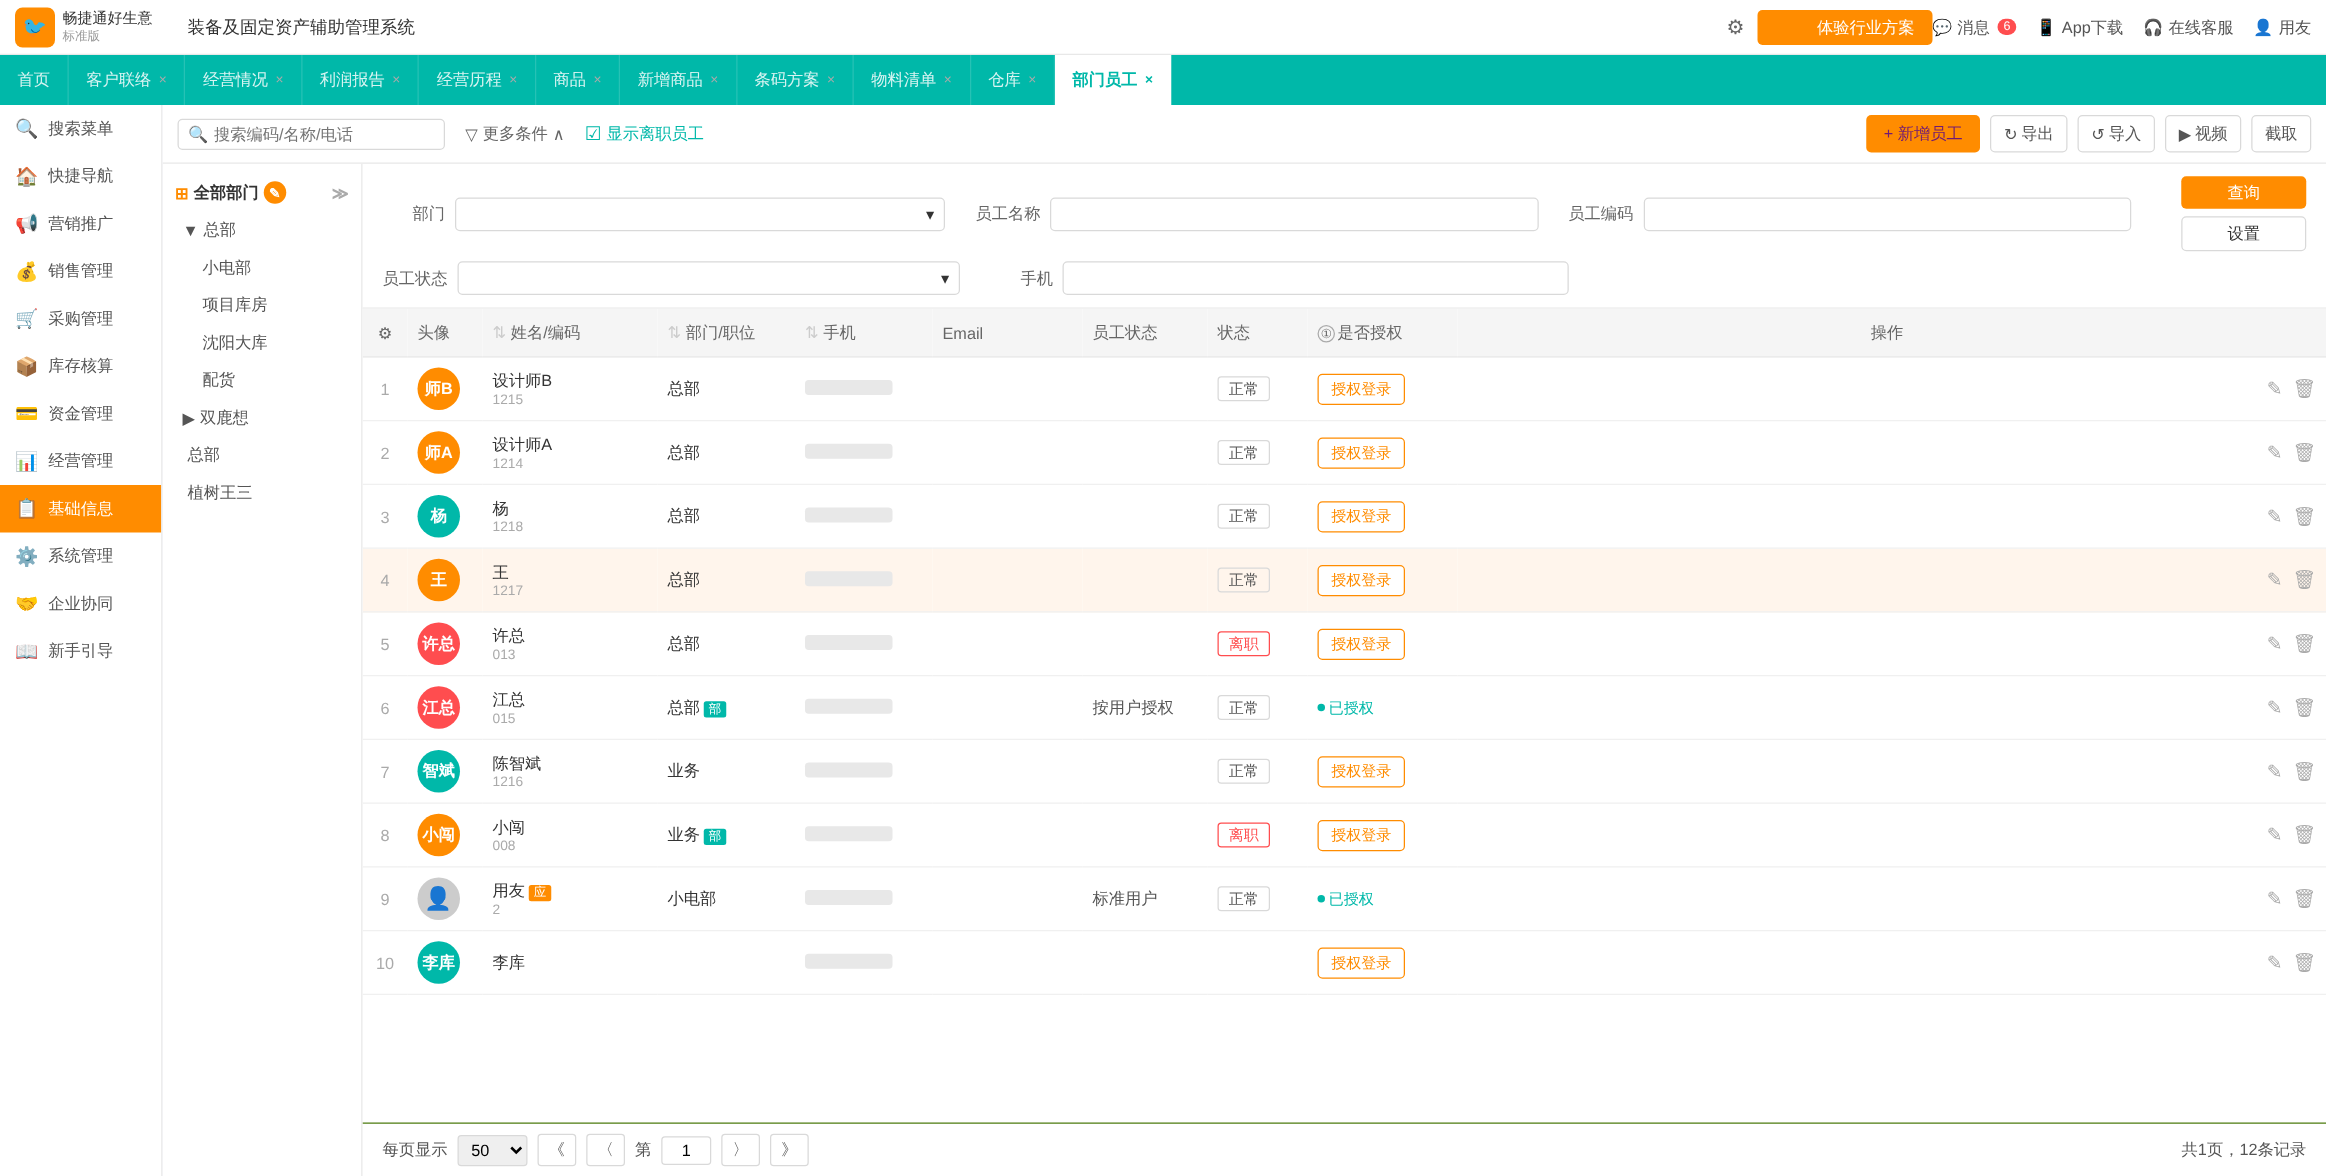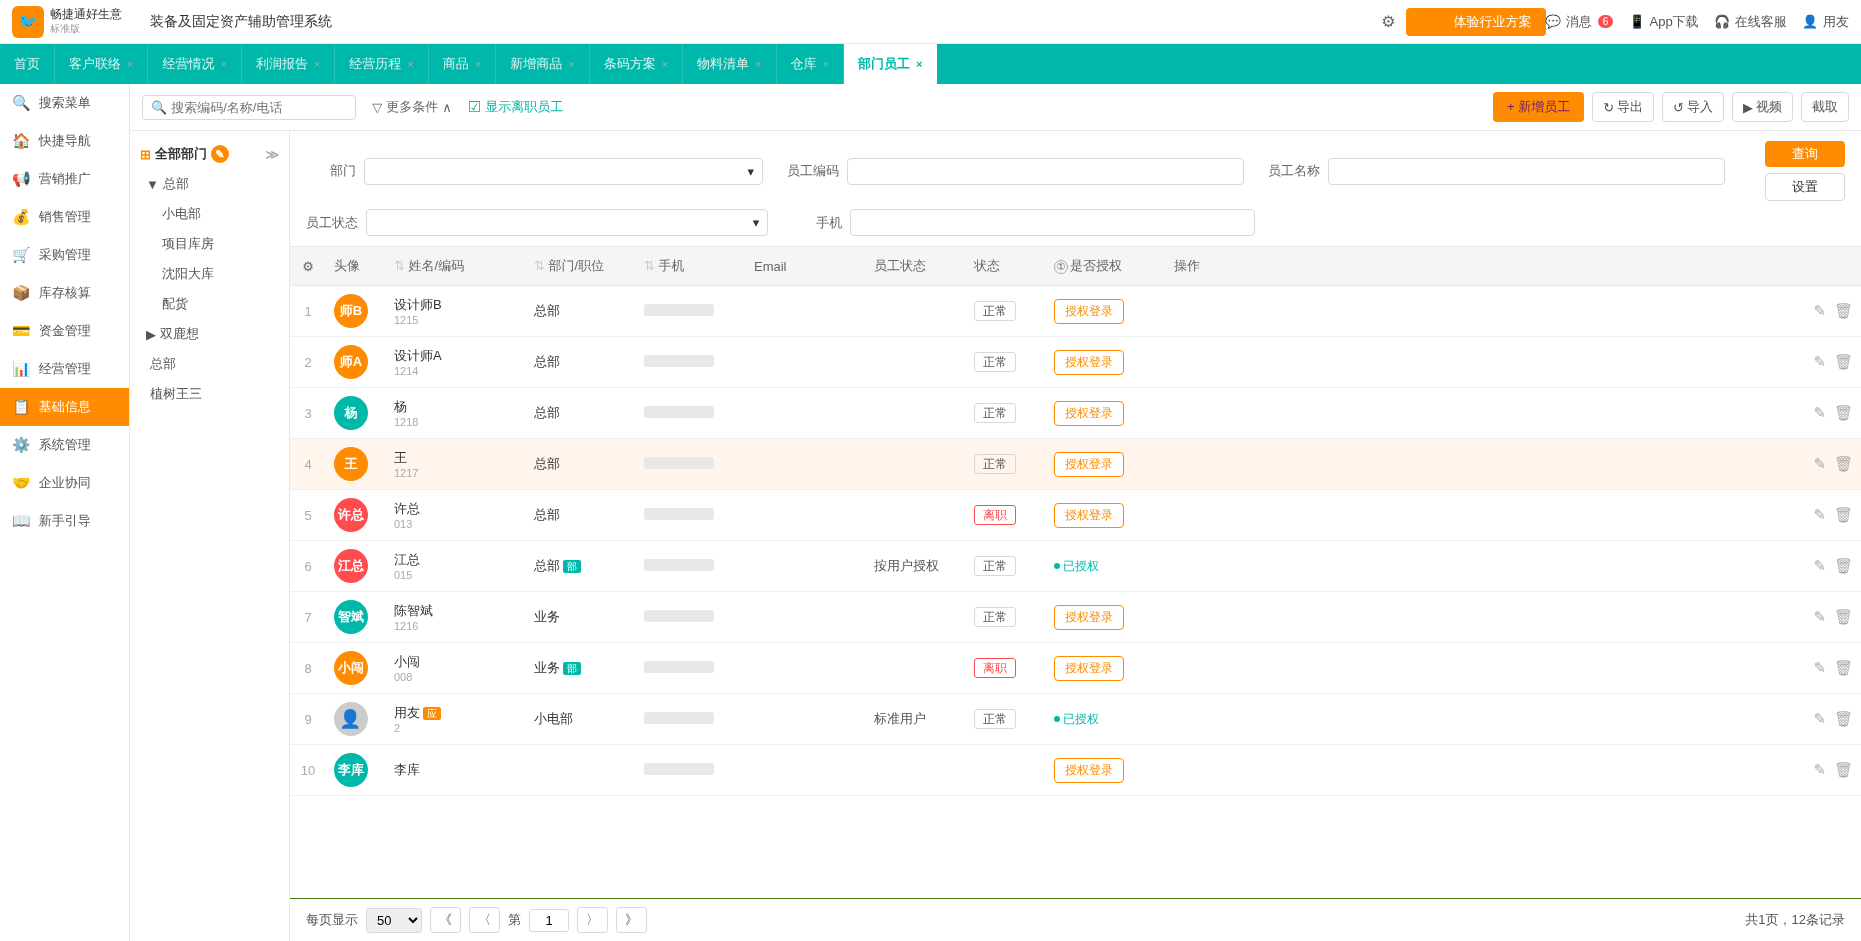--- a/index.html
+++ b/index.html
@@ -62,21 +62,21 @@
     
     .filter-area { background: #fff; padding: 10px 16px; border-bottom: 1px solid #e8e8e8; flex-shrink: 0; }
     .filter-row { display: flex; align-items: center; gap: 24px; margin-bottom: 8px; }
     .filter-row:last-child { margin-bottom: 0; }
     .filter-field { display: flex; align-items: center; gap: 8px; flex: 1; }
     .filter-label { color: #666; white-space: nowrap; min-width: 50px; text-align: right; font-size: 13px; }
     .filter-select { border: 1px solid #d9d9d9; border-radius: 4px; padding: 5px 8px; background: #fff; color: #333; flex: 1; display: flex; align-items: center; justify-content: space-between; cursor: pointer; min-width: 160px; }
     .filter-input { border: 1px solid #d9d9d9; border-radius: 4px; padding: 5px 8px; color: #333; flex: 1; min-width: 160px; outline: none; font-size: 13px; }
     .filter-actions { display: flex; flex-direction: column; gap: 6px; margin-left: 16px; }
     .btn-query { background: #ff8c00; color: #fff; border: none; border-radius: 4px; padding: 4px 18px; cursor: pointer; font-size: 13px; }
-    .btn-reset { background: #fff; color: #333; border: 1px solid #d9d9d9; border-radius: 4px; padding: 4px 26px; cursor: pointer; font-size: 13px; }
+    .btn-reset { background: #fff; color: #333; border: 1px solid #d9d9d9; border-radius: 4px; padding: 4px 36px; cursor: pointer; font-size: 13px; }
 
     
     .table-container { flex: 1; overflow-y: auto; background: #fff; }
     table { width: 100%; border-collapse: collapse; font-size: 13px; }
     thead { background: #f5f5f5; }
     th { padding: 10px 8px; text-align: left; color: #666; font-weight: normal; border-bottom: 1px solid #e8e8e8; white-space: nowrap; }
     td { padding: 8px 8px; border-bottom: 1px solid #f0f0f0; color: #333; vertical-align: middle; }
     tr.highlighted td { background: #fff5ec; }
     .avatar { width: 34px; height: 34px; border-radius: 50%; display: flex; align-items: center; justify-content: center; color: #fff; font-size: 13px; font-weight: bold; flex-shrink: 0; }
     .name-code { display: flex; flex-direction: column; }
@@ -321,25 +321,25 @@
         <div class="filter-area">
           <div class="filter-row">
             <div class="filter-field">
               <span class="filter-label">部门</span>
               <div class="filter-select">
                 <span></span>
                 <span>▾</span>
               </div>
             </div>
             <div class="filter-field">
+              <span class="filter-label">员工名称</span>
+              <input class="filter-input" type="text" style="">
+            </div>
+            <div class="filter-field">
               <span class="filter-label">员工编码</span>
-              <input class="filter-input" type="text" style="">
-            </div>
-            <div class="filter-field">
-              <span class="filter-label">员工名称</span>
               <input class="filter-input" type="text" style="">
             </div>
             <div class="filter-actions">
               <button class="btn-query">查询</button>
               <button class="btn-reset">设置</button>
             </div>
           </div>
           <div class="filter-row">
             <div class="filter-field">
               <span class="filter-label">员工状态</span>
@@ -371,21 +371,21 @@
                 </th>
                 <th style="width:110px;">
                   <span style="color:#ccc;">⇅ </span>手机
                 </th>
                 <th style="width:120px;">Email</th>
                 <th style="width:100px;">员工状态</th>
                 <th style="width:80px;">状态</th>
                 <th style="width:120px;">
                   <span style="border:1px solid #aaa;border-radius:50%;width:14px;height:14px;display:inline-flex;align-items:center;justify-content:center;font-size:10px;margin-right:2px;">①</span>是否授权
                 </th>
-                <th style="text-align:left;padding-right:16px;">操作</th>
+                <th style="text-align:center;padding-right:16px;">操作</th>
               </tr>
             </thead>
             <tbody id="table-body">
                 <tr>
     <td style="text-align:center;color:#aaa;">1</td>
     <td>
       <div class="avatar" style="background:#ff8c00;">师B</div>
     </td>
     <td>
       <div class="name-code">

